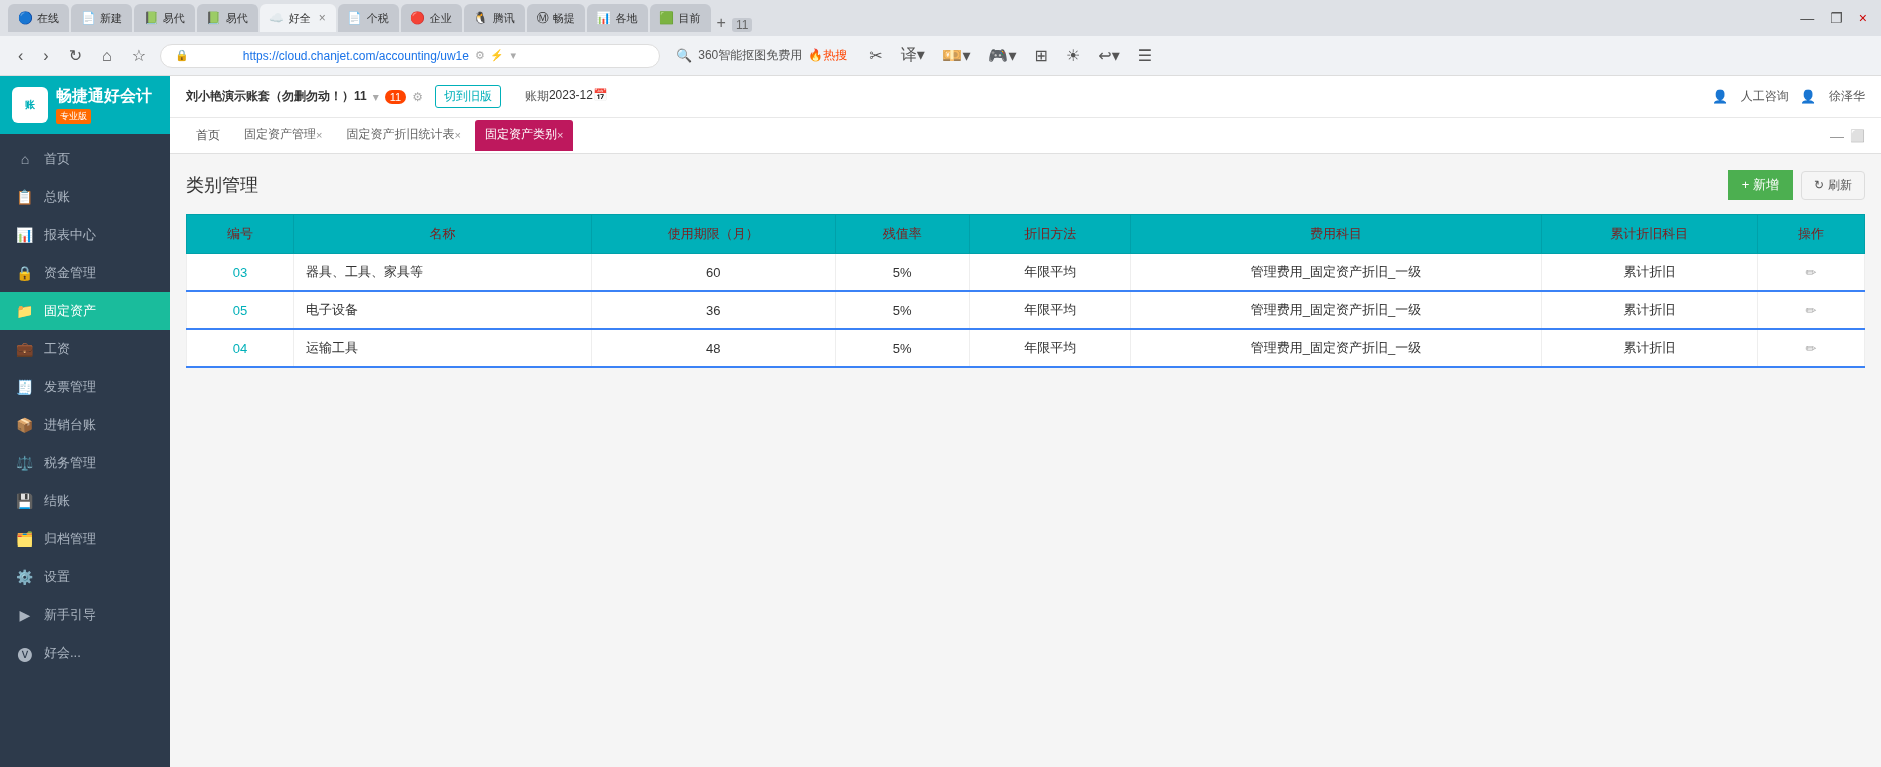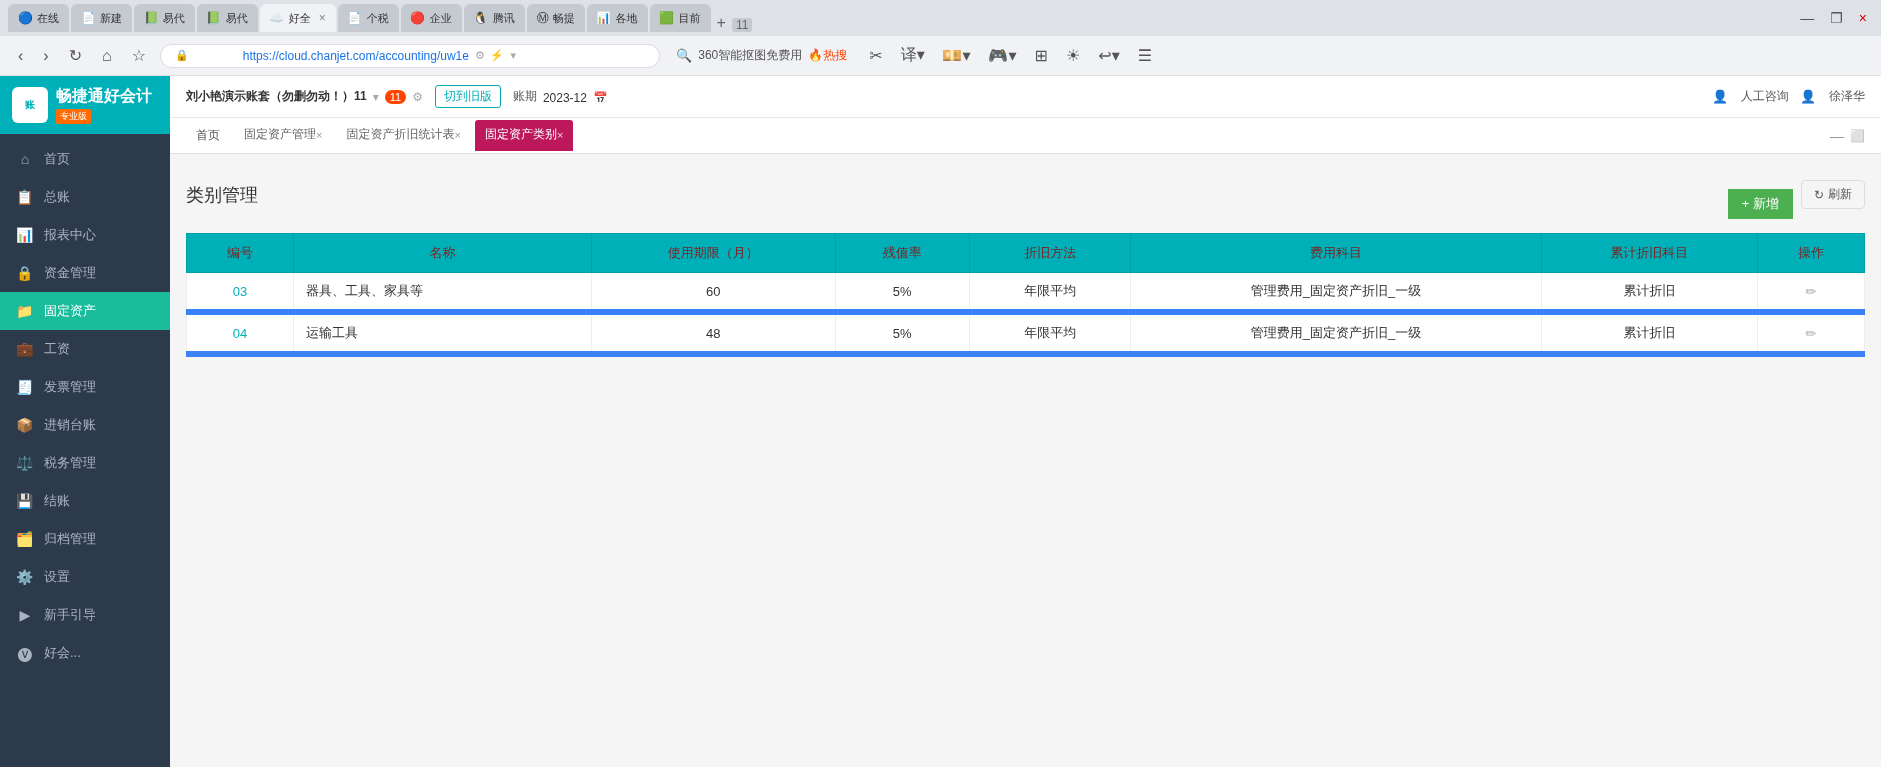--- a/index.html
+++ b/index.html
@@ -30,48 +30,48 @@
 
     .sidebar-nav { flex: 1; overflow-y: auto; padding: 6px 0; }
     .sidebar-item { display: flex; align-items: center; gap: 10px; padding: 10px 16px; color: #aab4c0; cursor: pointer; font-size: 13px; }
     .sidebar-item.active { background: #1abc9c; color: #fff; }
     .sidebar-item .s-icon { font-size: 14px; width: 18px; text-align: center; }
 
     
     .app-header { background: #fff; border-bottom: 1px solid #e8e8e8; padding: 0 16px; display: flex; align-items: center; gap: 12px; height: 42px; flex-shrink: 0; }
     .company-info { display: flex; align-items: center; gap: 6px; font-size: 12px; color: #555; }
     .company-name { color: #333; font-weight: 700; }
-    .period-info { display: flex; align-items: flex-end; gap: 6px; font-size: 12px; color: #555; margin-left: 0; }
+    .period-info { display: flex; align-items: flex-start; font-size: 12px; color: #555; margin-left: 12px; }
     .switch-btn { border: 1px solid #00b0b9; color: #00b0b9; background: none; padding: 2px 8px; border-radius: 3px; font-size: 12px; cursor: pointer; }
     .header-right { margin-left: auto; display: flex; align-items: center; gap: 12px; font-size: 12px; color: #555; }
 
     
     .main-content { flex: 1; display: flex; flex-direction: column; background: #f5f5f5; overflow: hidden; }
 
     
     .page-tabs { background: #fff; display: flex; align-items: center; border-bottom: 1px solid #e0e0e0; padding: 0 16px; height: 36px; gap: 4px; flex-shrink: 0; }
     .page-tab { display: flex; align-items: center; padding: 6px 10px; font-size: 12px; color: #666; cursor: pointer; border-bottom: 2px solid transparent; }
     .page-tab.active { color: #fff; background: #be185d; border-radius: 3px 3px 0 0; }
     .page-tab .tab-x { color: #999; font-size: 11px; cursor: pointer; }
     .page-tab.active .tab-x { color: rgba(255,255,255,0.8); }
     .page-tab-plain { color: #555; font-size: 12px; padding: 6px 10px; cursor: pointer; }
 
     
     .content-area { flex: 1; padding: 16px; overflow: auto; position: relative; }
     .content-header { display: flex; align-items: center; justify-content: space-between; margin-bottom: 14px; }
     .content-title { font-size: 18px; font-weight: 500; color: #333; }
     .content-actions { display: flex; align-items: center; gap: 8px; }
-    .btn-add { background: #4caf50; color: #fff; border: none; padding: 6px 14px; border-radius: 0; font-size: 13px; cursor: pointer; display: flex; align-items: center; gap: 4px; margin-top: 19px; }
+    .btn-add { background: #4caf50; color: #fff; border: none; padding: 6px 14px; border-radius: 0; font-size: 13px; cursor: pointer; display: flex; align-items: center; gap: 4px; }
     .btn-refresh { background: none; border: 1px solid #ddd; padding: 5px 12px; border-radius: 4px; font-size: 12px; color: #555; cursor: pointer; display: flex; align-items: center; gap: 4px; }
 
     
     .data-table { width: 100%; border-collapse: collapse; background: #fff; }
     .data-table thead tr { background: #00b0b9; color: #7f1d1d; }
     .data-table thead th { padding: 10px 12px; font-size: 13px; font-weight: 500; text-align: center; border: 1px solid #00a0a9; }
-    .data-table tbody tr { border-bottom: 6px solid #3b82f6; margin-top: 13px; }
+    .data-table tbody tr { border-bottom: 2px solid #3b82f6; margin-top: 13px; }
     .data-table tbody td { padding: 9px 12px; font-size: 13px; color: #333; border: 1px solid #eee; text-align: center; }
     .data-table tbody td:first-child { color: #00b0b9; }
     .data-table tbody td.name-cell { text-align: left; }
     .data-table tbody td.link-cell { color: #00b0b9; text-decoration: none; cursor: pointer; }
     .edit-icon { color: #aaa; cursor: pointer; font-size: 13px; }
 
     
     .window-controls { display: flex; align-items: center; gap: 4px; }
     .win-btn { background: none; border: none; cursor: pointer; color: #555; font-size: 14px; padding: 2px 6px; }
   </style>
@@ -313,20 +313,30 @@
               <td class="link-cell">03</td>
               <td class="name-cell">器具、工具、家具等</td>
               <td>60</td>
               <td>5%</td>
               <td>年限平均</td>
               <td>管理费用_固定资产折旧_一级</td>
               <td>累计折旧</td>
               <td><span class="edit-icon">✏</span></td>
             </tr>
             <tr>
+              <td class="link-cell">05</td>
+              <td class="name-cell">电子设备</td>
+              <td>36</td>
+              <td>5%</td>
+              <td>年限平均</td>
+              <td>管理费用_固定资产折旧_一级</td>
+              <td>累计折旧</td>
+              <td><span class="edit-icon">✏</span></td>
+            </tr>
+            <tr>
               <td class="link-cell">04</td>
               <td class="name-cell">运输工具</td>
               <td>48</td>
               <td>5%</td>
               <td>年限平均</td>
               <td>管理费用_固定资产折旧_一级</td>
               <td>累计折旧</td>
               <td><span class="edit-icon">✏</span></td>
             </tr>
           </tbody>

